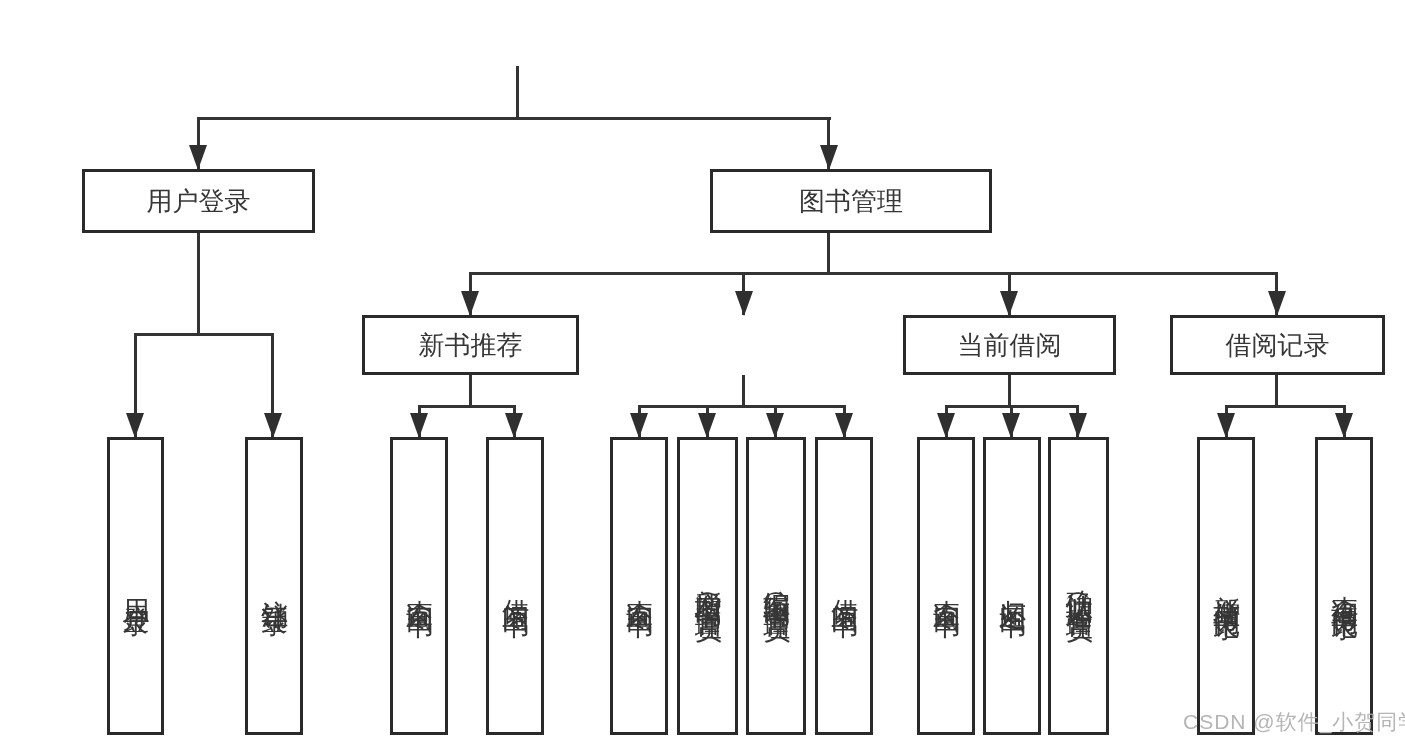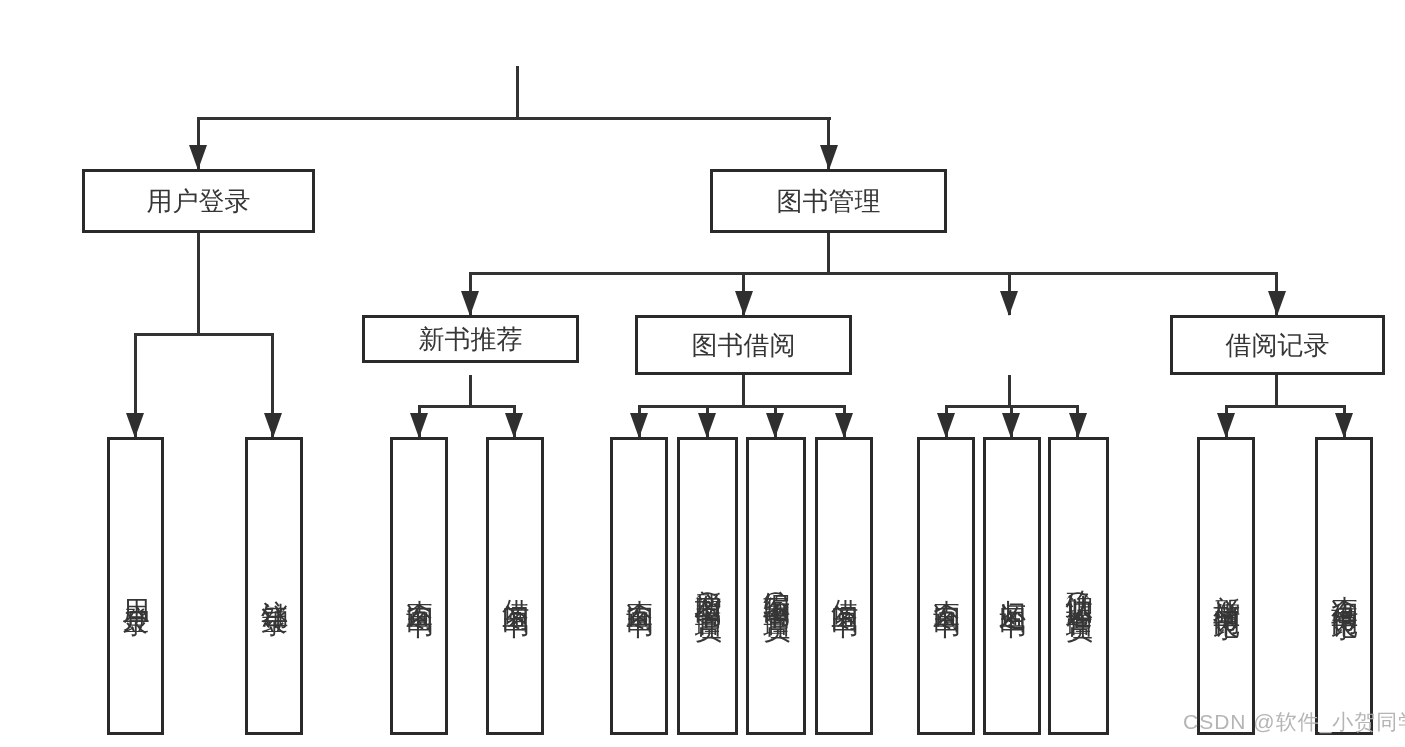--- a/index.html
+++ b/index.html
@@ -87,29 +87,29 @@
   <div class="arw" style="left:937px;top:413px;"></div>
   <div class="arw" style="left:1002px;top:413px;"></div>
   <div class="arw" style="left:1069px;top:413px;"></div>
   <div class="arw" style="left:1217px;top:413px;"></div>
   <div class="arw" style="left:1335px;top:413px;"></div>
 
 
   <div class="box" style="left:82px;top:169px;width:233px;height:64px;">
     <span>用户登录</span>
   </div>
-  <div class="box" style="left:710px;top:169px;width:237px;height:64px;">
+  <div class="box" style="left:710px;top:169px;width:282px;height:64px;">
     <span>图书管理</span>
   </div>
 
-  <div class="box" style="left:362px;top:315px;width:217px;height:48px;">
+  <div class="box" style="left:362px;top:315px;width:217px;height:60px;">
     <span>新书推荐</span>
   </div>
-  <div class="box" style="left:635px;top:315px;width:217px;height:60px;">
-    <span>图书借阅</span>
+  <div class="box" style="left:903px;top:315px;width:213px;height:60px;">
+    <span>当前借阅</span>
   </div>
   <div class="box" style="left:1170px;top:315px;width:215px;height:60px;align-items:center;">
     <span>借阅记录</span>
   </div>
 
   <div class="box leaf" style="left:107px;top:437px;width:57px;height:298px;">
     <span class="vtext">用户登录</span>
   </div>
   <div class="box leaf" style="left:245px;top:437px;width:58px;height:298px;">
     <span class="vtext">注销登录</span>

